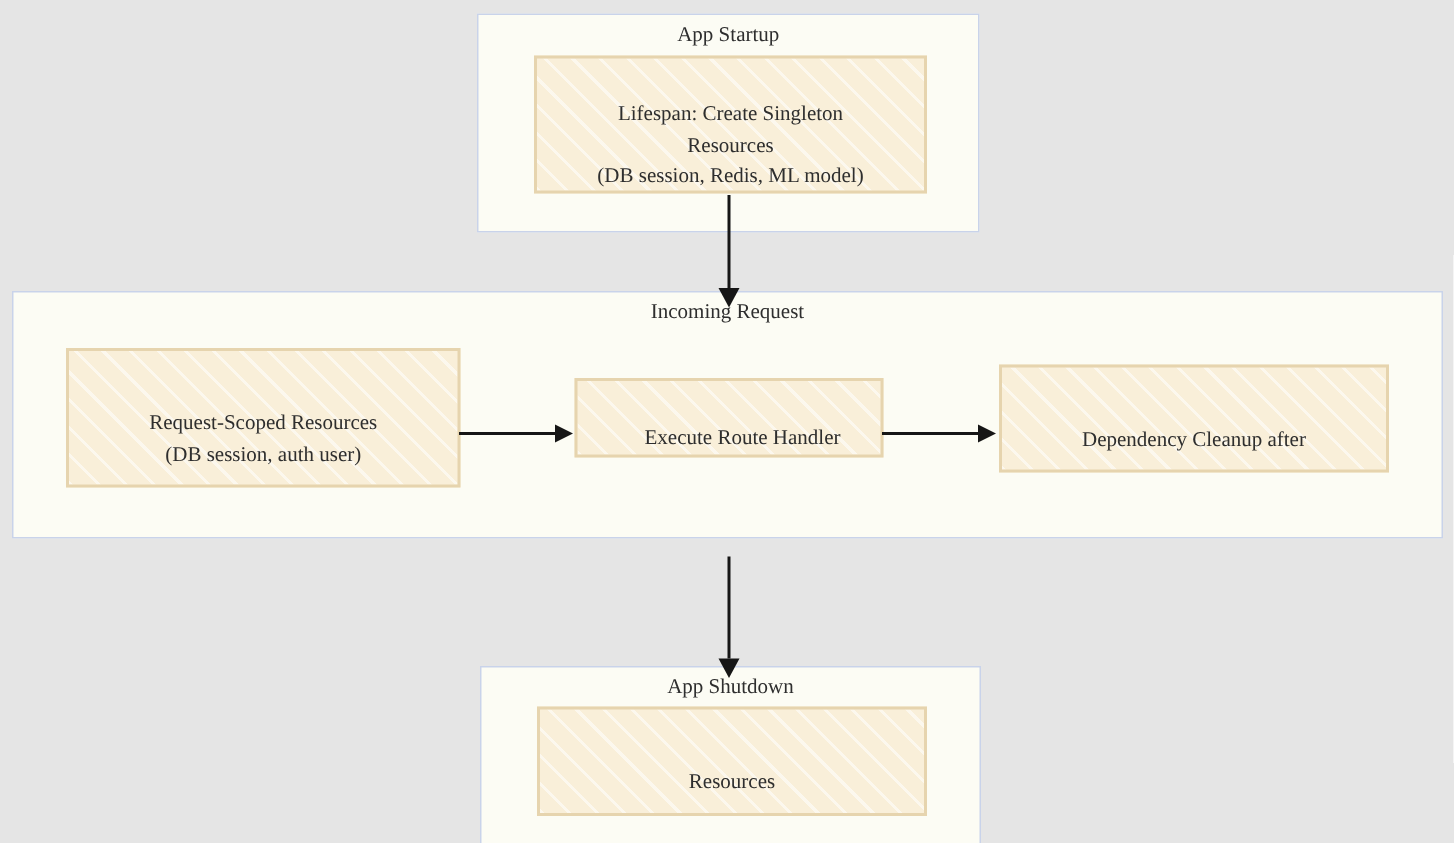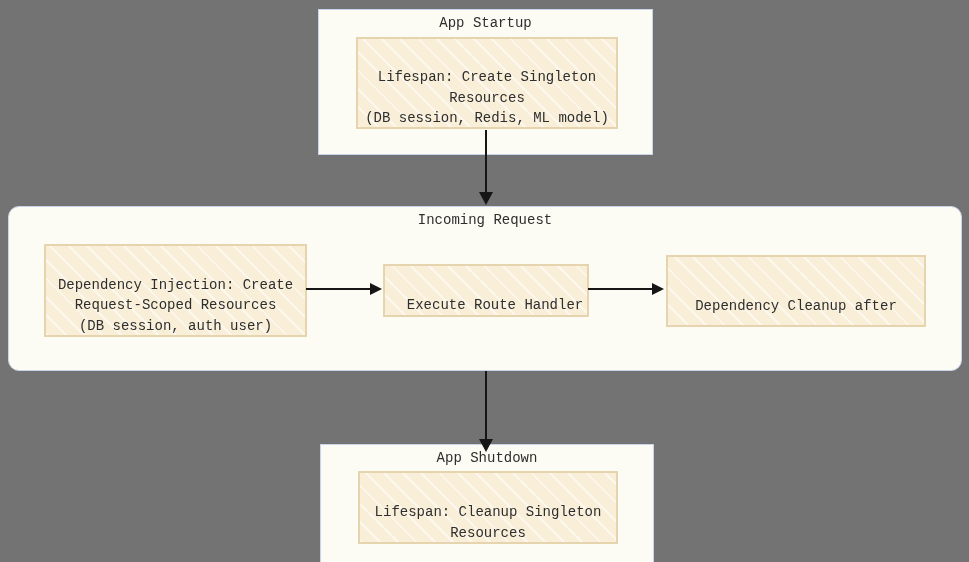--- a/index.html
+++ b/index.html
@@ -7,23 +7,23 @@
     --node-border:#e6d4ae;
     --group-fill:#fcfcf4;
     --group-border:#c9d3ea;
     --arrow:#161616;
     --text:#2e2e2e;
   }
   html,body{margin:0;padding:0;background:#ffffff;}
   .canvas{
     position:relative;
     width:969px;height:562px;
-    background:#737373;
+    background:#e5e5e5;
     overflow:hidden;
-    font-family:Liberation Mono, monospace;
+    font-family:Liberation Serif, serif;
     color:var(--text);
   }
   .group{
     position:absolute;
     background:var(--group-fill);
     border:1.5px solid var(--group-border);
     box-sizing:border-box;
   }
   .group-title{
     position:absolute;
@@ -82,26 +82,25 @@
     <div class="group-title">App Startup</div>
     <div class="node" style="left:37px;top:27px;width:262px;height:92px;">
       <div class="node-text">
         <span>Lifespan: Create Singleton</span>
         <span>Resources</span>
         <span>(DB session, Redis, ML model)</span>
       </div>
     </div>
   </section>
 
-  <section class="group" style="left:8px;top:206px;width:954px;height:165px;border-radius:11px;">
+  <section class="group" style="left:8px;top:194px;width:954px;height:165px;">
     <div class="group-title">Incoming Request</div>
 
     <div class="node" style="left:35px;top:37px;width:263px;height:93px;">
       <div class="node-text">
-        <span>Dependency Injection: Create</span>
         <span>Request-Scoped Resources</span>
         <span>(DB session, auth user)</span>
       </div>
     </div>
 
     <div class="node" style="left:374px;top:57px;width:206px;height:53px;padding-left:18px;">
       <div class="node-text">
         <span>Execute Route Handler</span>
       </div>
     </div>
@@ -110,21 +109,20 @@
       <div class="node-text">
         <span>Dependency Cleanup after</span>
       </div>
     </div>
   </section>
 
   <section class="group" style="left:320px;top:444px;width:334px;height:123px;">
     <div class="group-title">App Shutdown</div>
     <div class="node" style="left:37px;top:26px;width:260px;height:73px;">
       <div class="node-text">
-        <span>Lifespan: Cleanup Singleton</span>
         <span>Resources</span>
       </div>
     </div>
   </section>
 
   <div class="edge-line-v" style="left:485px;top:130px;height:62px;"></div>
   <div class="edge-head-down" style="left:479px;top:192px;"></div>
 
   <div class="edge-line-h" style="left:306px;top:288px;width:64px;"></div>
   <div class="edge-head-right" style="left:370px;top:283px;"></div>

